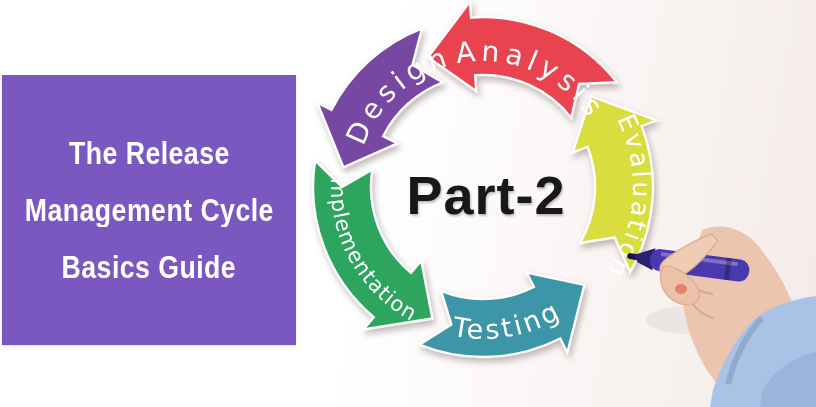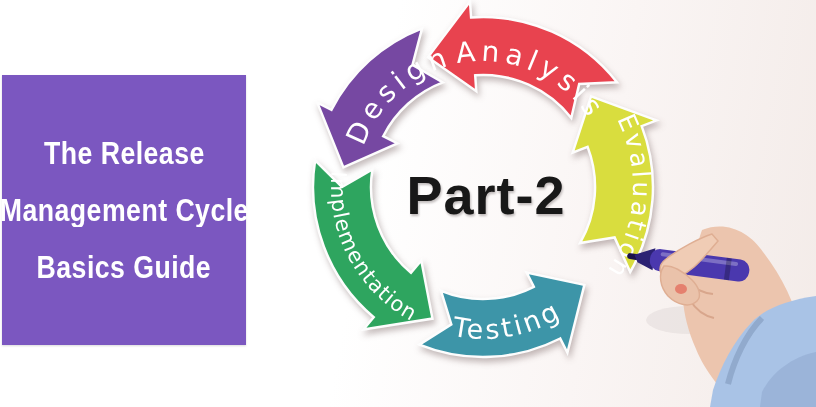--- a/index.html
+++ b/index.html
@@ -2,21 +2,21 @@
 <html><head>
 <meta charset="utf-8">
 <style>
   html,body{margin:0;padding:0;}
   body{width:816px;height:407px;overflow:hidden;font-family:"Liberation Sans",sans-serif;}
   .canvas{
     position:relative;width:816px;height:407px;
     background:linear-gradient(100deg,#ffffff 0%,#ffffff 45%,#faf5f4 72%,#f3ebe8 100%);
   }
   .title-panel{
-    position:absolute;left:2px;top:75px;width:244px;height:270px;
+    position:absolute;left:2px;top:75px;width:294px;height:270px;
     display:flex;flex-direction:column;justify-content:center;align-items:center;
     box-shadow:0 1px 2px rgba(0,0,0,.15);
   }
   .title-line{
     color:#fff;font-size:29px;font-weight:bold;line-height:57px;
     letter-spacing:.5px;transform:scale(.92,1.06);white-space:nowrap;
     font-family:"Liberation Sans",sans-serif;
   }
   svg.scene{position:absolute;left:0;top:0;}
   .arrow{filter:drop-shadow(2px 4px 3px rgba(70,45,45,.32));}

